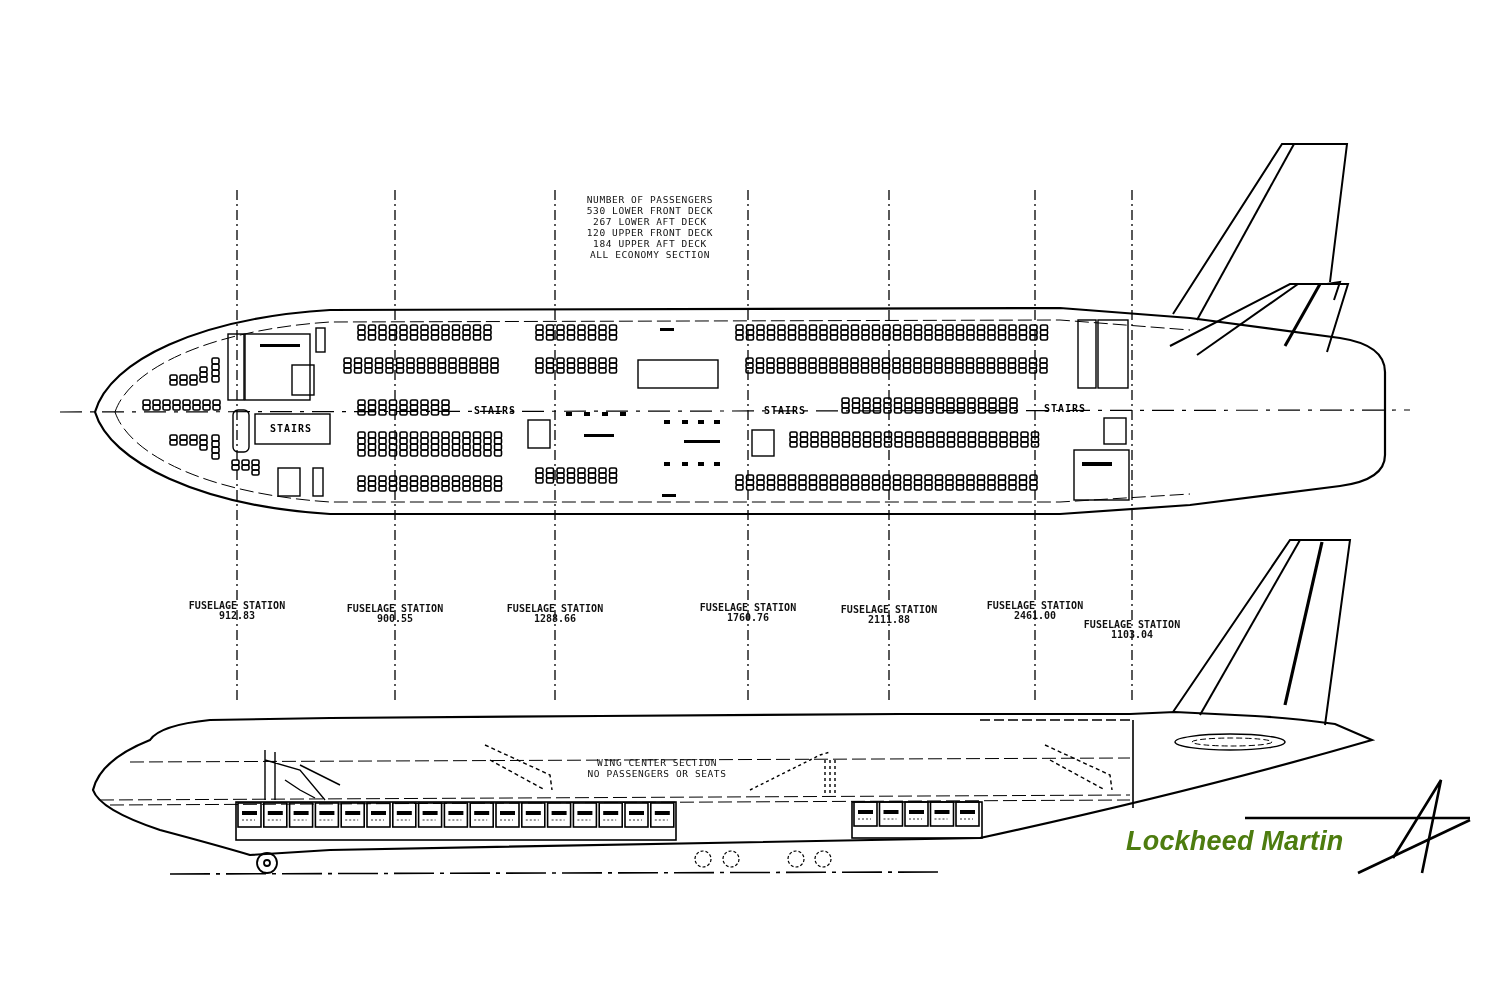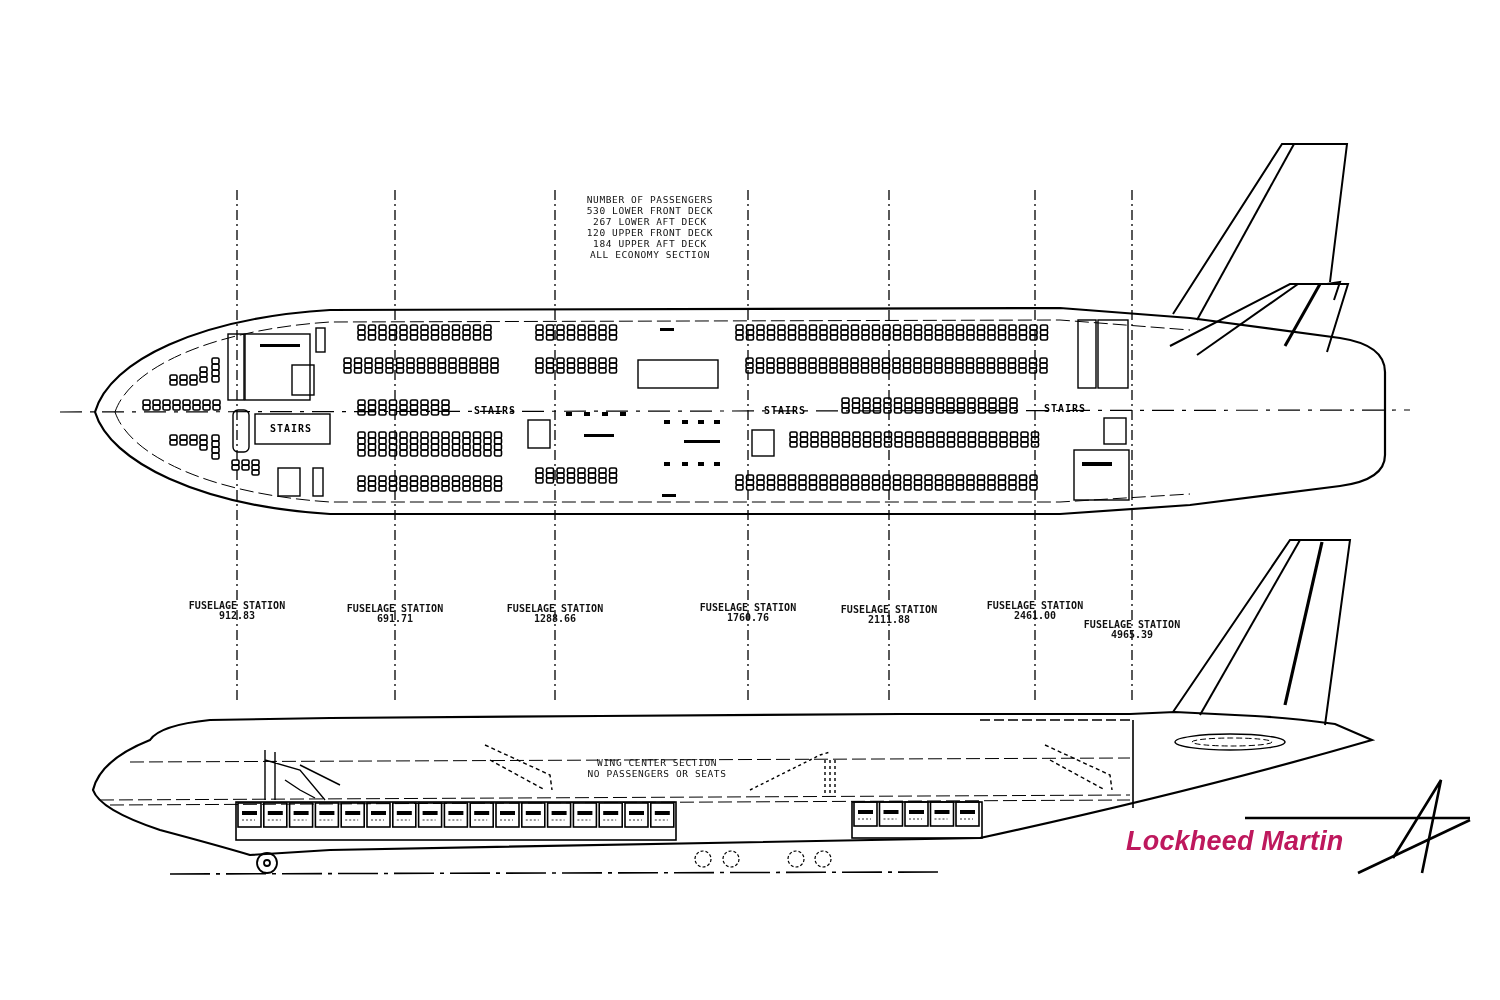--- a/index.html
+++ b/index.html
@@ -1,20 +1,20 @@
 <!DOCTYPE html>
 <html><head>
 <meta charset="utf-8">
 <style>
   html, body { margin:0; padding:0; background:#ffffff; }
   body { width:1500px; height:1000px; position:relative; overflow:hidden; font-family:"DejaVu Sans", sans-serif; color:#000; }
   #drawing { position:absolute; left:0; top:0; width:1500px; height:1000px; }
   .note { position:absolute; font-family:"DejaVu Sans Mono", monospace; font-size:9.5px; line-height:11px; text-align:center; color:#111; font-weight:normal; letter-spacing:0.6px; }
   .station { position:absolute; text-align:center; font-family:"DejaVu Sans Mono", monospace; font-size:10px; line-height:10px; font-weight:bold; color:#111; transform:translateX(-50%); }
-  .brand { position:absolute; left:1126px; top:826px; font-family:"Liberation Sans", sans-serif; font-weight:bold; font-style:italic; font-size:27px; color:#be185d; letter-spacing:0.2px; }
+  .brand { position:absolute; left:1126px; top:826px; font-family:"Liberation Sans", sans-serif; font-weight:bold; font-style:italic; font-size:27px; color:#4d7c0f; letter-spacing:0.2px; }
 </style>
 </head>
 <body>
 
 <svg id="drawing" viewBox="0 0 1500 1000" xmlns="http://www.w3.org/2000/svg">
   <defs>
     <g id="seat-pair">
       <rect x="0" y="0" width="7" height="5" rx="1.5" fill="none" stroke="#000" stroke-width="1.6"></rect>
       <rect x="0" y="5" width="7" height="5" rx="1.5" fill="none" stroke="#000" stroke-width="1.6"></rect>
     </g>
@@ -445,36 +445,36 @@
   <div>WING CENTER SECTION</div>
   <div>NO PASSENGERS OR SEATS</div>
 </div>
 
 <div class="station" style="left:237px; top:601px;">
   <div>FUSELAGE STATION</div>
     <div>912.83</div>
 </div>
 <div class="station" style="left:395px; top:604px;">
   <div>FUSELAGE STATION</div>
-    <div>691.71</div>
+    <div>900.55</div>
 </div>
 <div class="station" style="left:555px; top:604px;">
   <div>FUSELAGE STATION</div>
     <div>1288.66</div>
 </div>
 <div class="station" style="left:748px; top:603px;">
   <div>FUSELAGE STATION</div>
     <div>1760.76</div>
 </div>
 <div class="station" style="left:889px; top:605px;">
   <div>FUSELAGE STATION</div>
     <div>2111.88</div>
 </div>
 <div class="station" style="left:1035px; top:601px;">
   <div>FUSELAGE STATION</div>
     <div>2461.00</div>
 </div>
 <div class="station" style="left:1132px; top:620px;">
   <div>FUSELAGE STATION</div>
-    <div>4965.39</div>
+    <div>1103.04</div>
 </div>
 
 <div class="brand">Lockheed Martin</div>
 
 </body></html>

